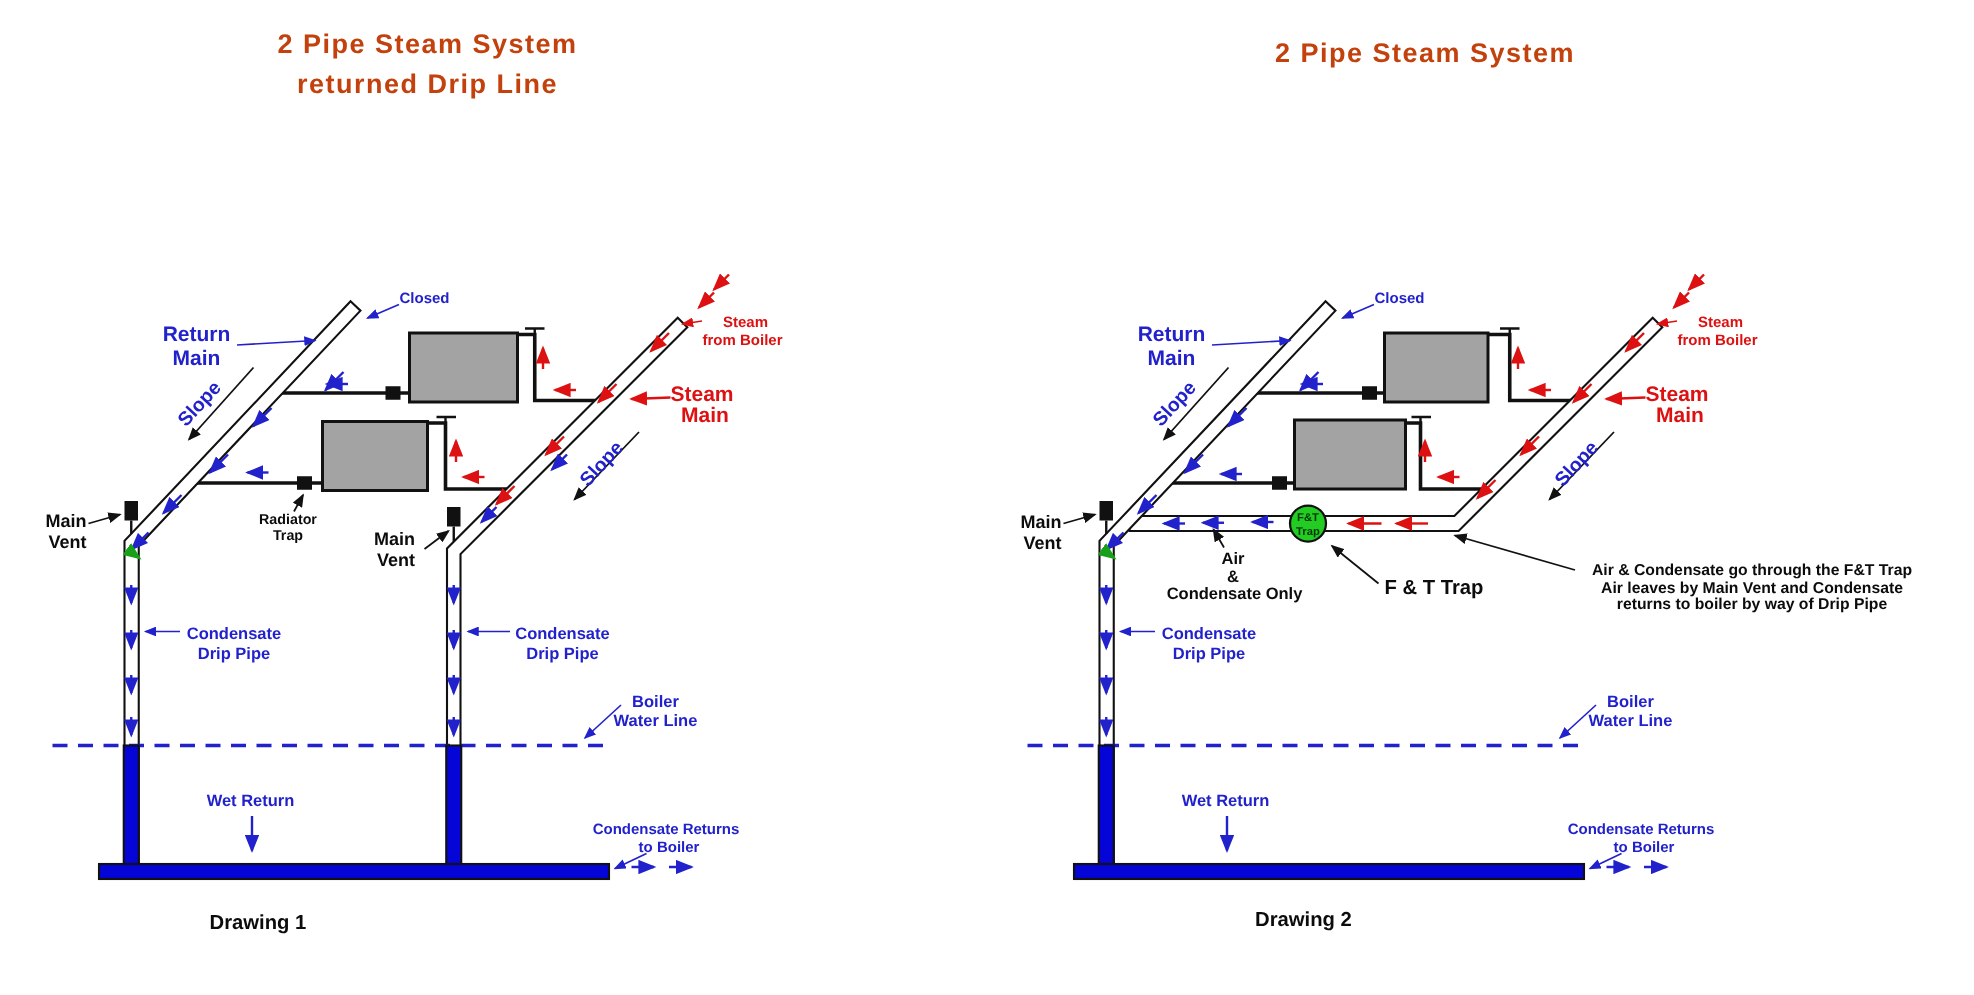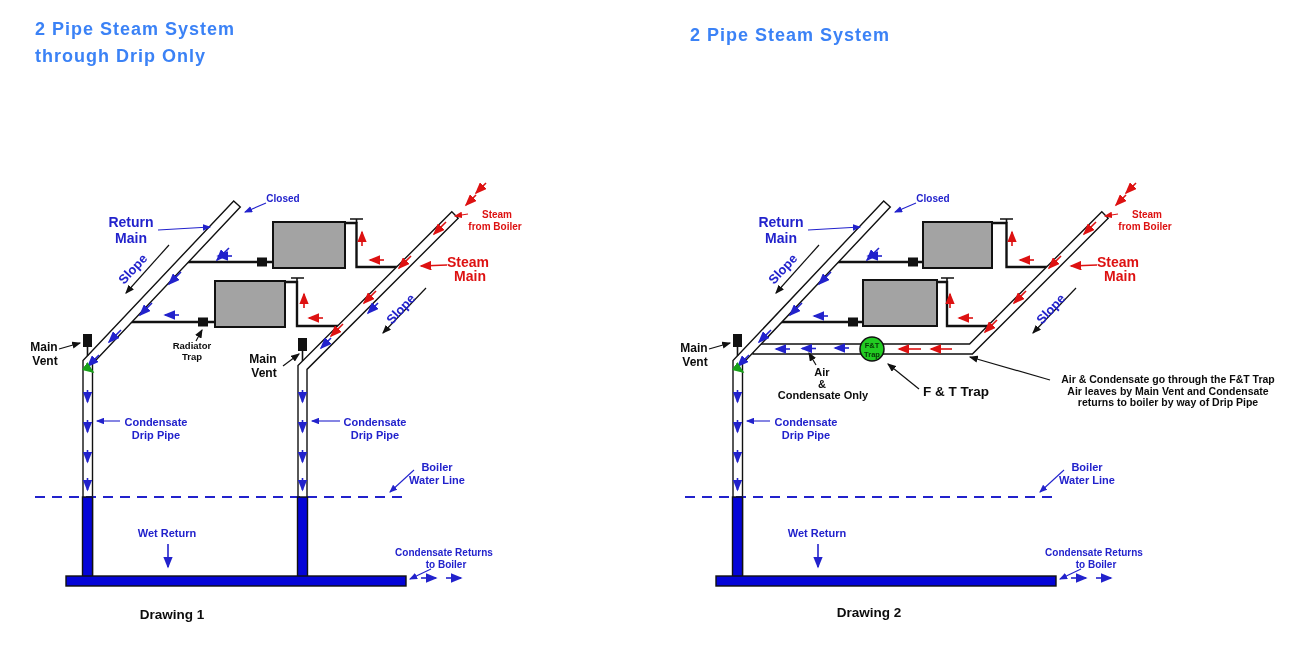--- a/index.html
+++ b/index.html
@@ -2,22 +2,22 @@
 <html style="--blue: #2222cc; --red: #dd1111; --pipeblue: #0505d8; --gray: #a3a3a3; --green: #22cc22; --ink: #111111;"><head>
 <meta charset="utf-8">
 <style>
   :root{
     --blue:#2222cc; --red:#dd1111; --pipeblue:#0505d8; --gray:#a3a3a3;
     --green:#22cc22; --ink:#111;
   }
   html,body{margin:0;padding:0;background:#fff;}
   #stage{position:relative;width:1316px;height:663px;background:#fff;overflow:hidden;
          font-family:"Liberation Sans",sans-serif;}
-  .title{position:absolute;font-weight:bold;font-size:18px;
-         line-height:27px;letter-spacing:1px;color:#3b82f6;}
+  .title{position:absolute;text-align:center;font-weight:bold;font-size:18px;
+         line-height:27px;letter-spacing:1px;color:#c2410c;}
   #title1{left:35px;top:16px;width:500px;}
   #title2{left:690px;top:22px;width:520px;}
   svg{position:absolute;top:0;}
   svg text{font-family:"Liberation Sans",sans-serif;}
   .pipe{fill:#fff;stroke:var(--ink);stroke-width:1.4;}
   .conn{stroke:var(--ink);stroke-width:2.4;fill:none;}
   .thin{stroke:var(--ink);stroke-width:1.6;fill:none;}
   .rad{fill:var(--gray);stroke:var(--ink);stroke-width:2;}
   .trapbox{fill:var(--ink);}
   .vent{fill:var(--ink);}
@@ -54,21 +54,21 @@
           <path d="M0,0 L7.5,3 L0,6 z" fill="#111"></path>
         </marker>
       <marker id="mg" markerWidth="8" markerHeight="6" refX="6.5" refY="3" orient="auto">
           <path d="M0,0 L7.5,3 L0,6 z" fill="#18a018"></path>
         </marker>
     </defs>
   </svg>
 
   <div class="title" id="title1">
     <div>2 Pipe Steam System</div>
-    <div>through Drip Only</div>
+    <div>returned Drip Line</div>
   </div>
   <div class="title" id="title2">
     <div>2 Pipe Steam System</div>
   </div>
 
   <svg viewBox="0 0 658 663" width="658" height="663" style="left:0">
 
     <g>
       <line class="conn" x1="181" y1="262" x2="273" y2="262"></line>
       <path class="conn" d="M345,223 H356.5 V267 H399"></path>

